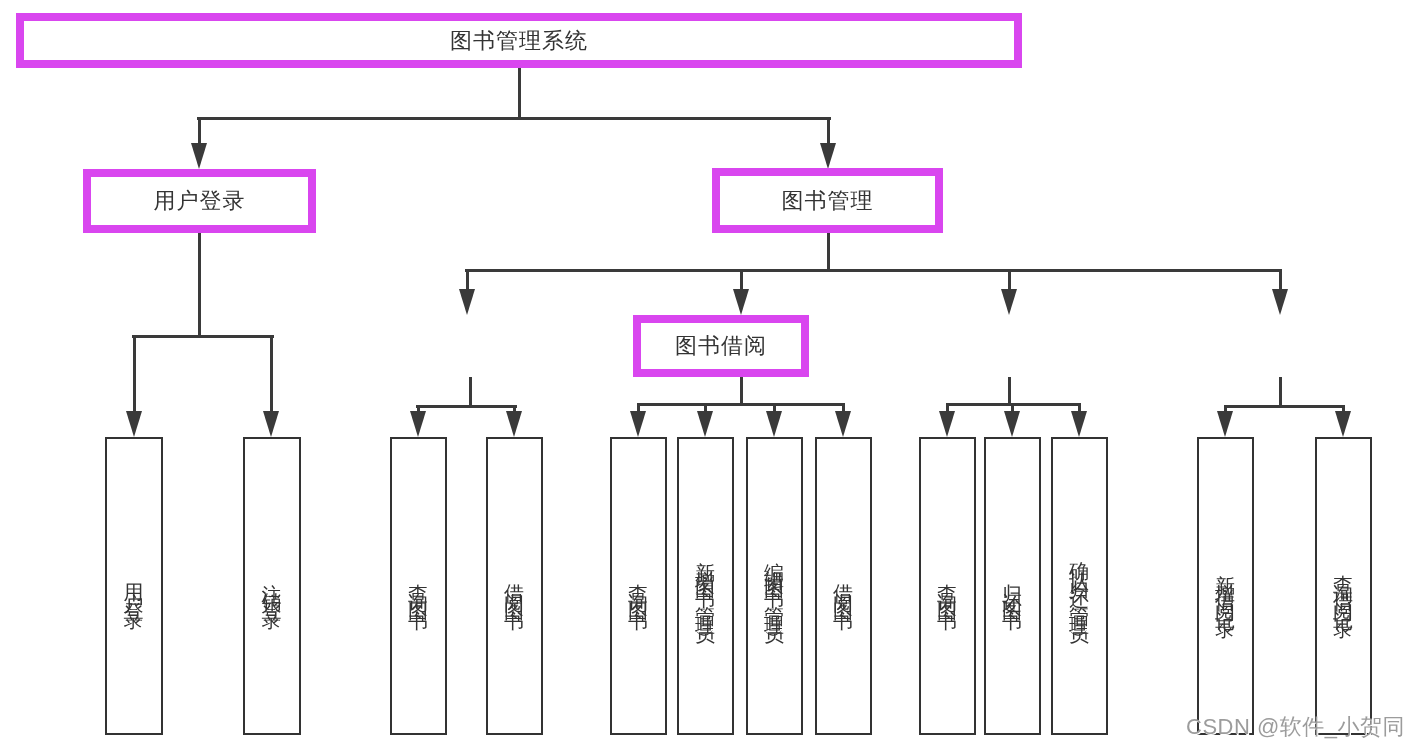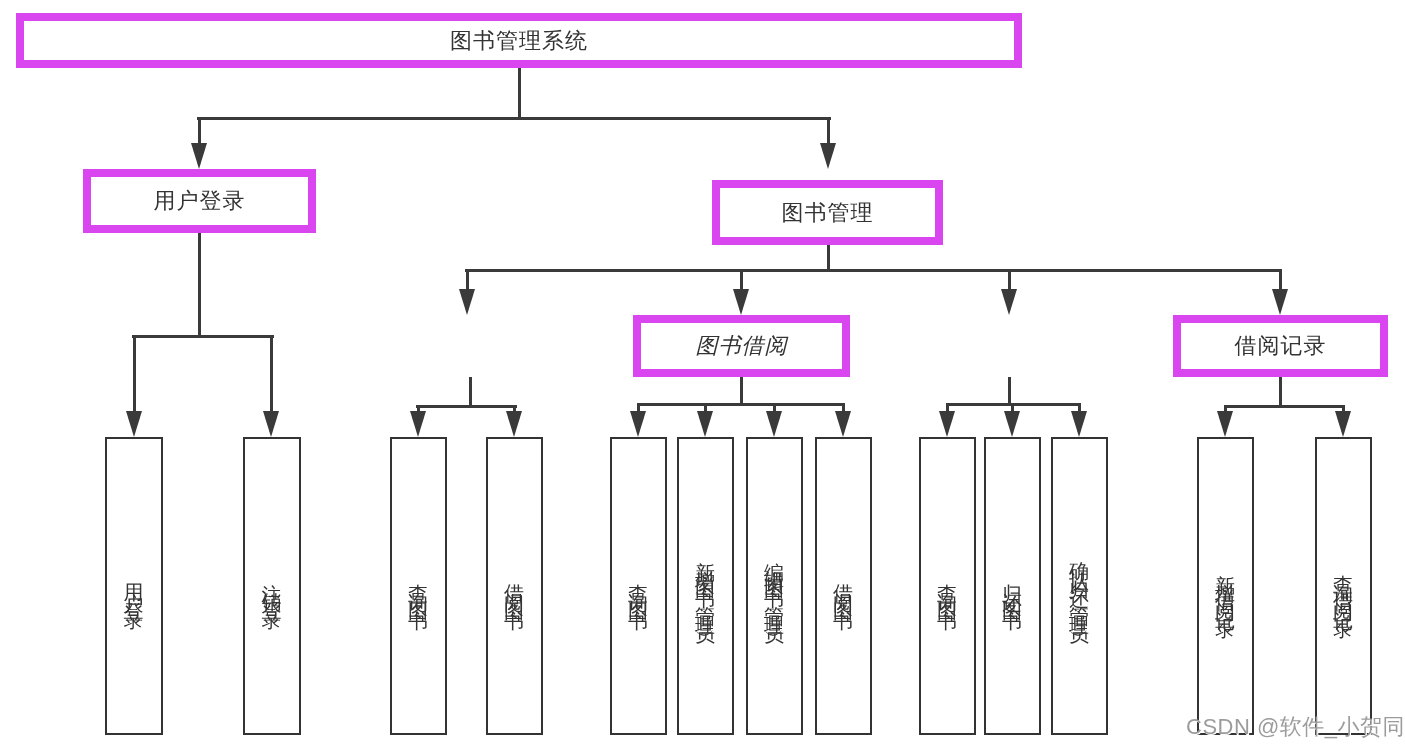--- a/index.html
+++ b/index.html
@@ -132,29 +132,26 @@
   <div class="line" style="left:1342px; top:405px; width:3px; height:8px;"></div>
   <div class="arrowhead" style="left:1335px; top:411px;"></div>
 
   <div class="hbox" style="left:16px; top:13px; width:1006px; height:55px;">
     <span>图书管理系统</span>
   </div>
 
   <div class="hbox" style="left:83px; top:169px; width:233px; height:64px;">
     <span>用户登录</span>
   </div>
-  <div class="hbox" style="left:712px; top:180px; width:231px; height:65px;">
+  <div class="hbox" style="left:712px; top:168px; width:231px; height:65px;">
     <span>图书管理</span>
   </div>
 
-  <div class="hbox" style="left:633px; top:315px; width:217px; height:62px;font-style:italic;">
+  <div class="hbox" style="left:633px; top:315px; width:176px; height:62px;">
     <span>图书借阅</span>
-  </div>
-  <div class="hbox" style="left:1173px; top:315px; width:215px; height:62px;">
-    <span>借阅记录</span>
   </div>
 
   <div class="vbox" style="left:105px; top:437px; width:58px; height:298px;">
     <span>用户登录</span>
   </div>
   <div class="vbox" style="left:243px; top:437px; width:58px; height:298px;">
     <span>注销登录</span>
   </div>
 
   <div class="vbox" style="left:390px; top:437px; width:57px; height:298px;">

